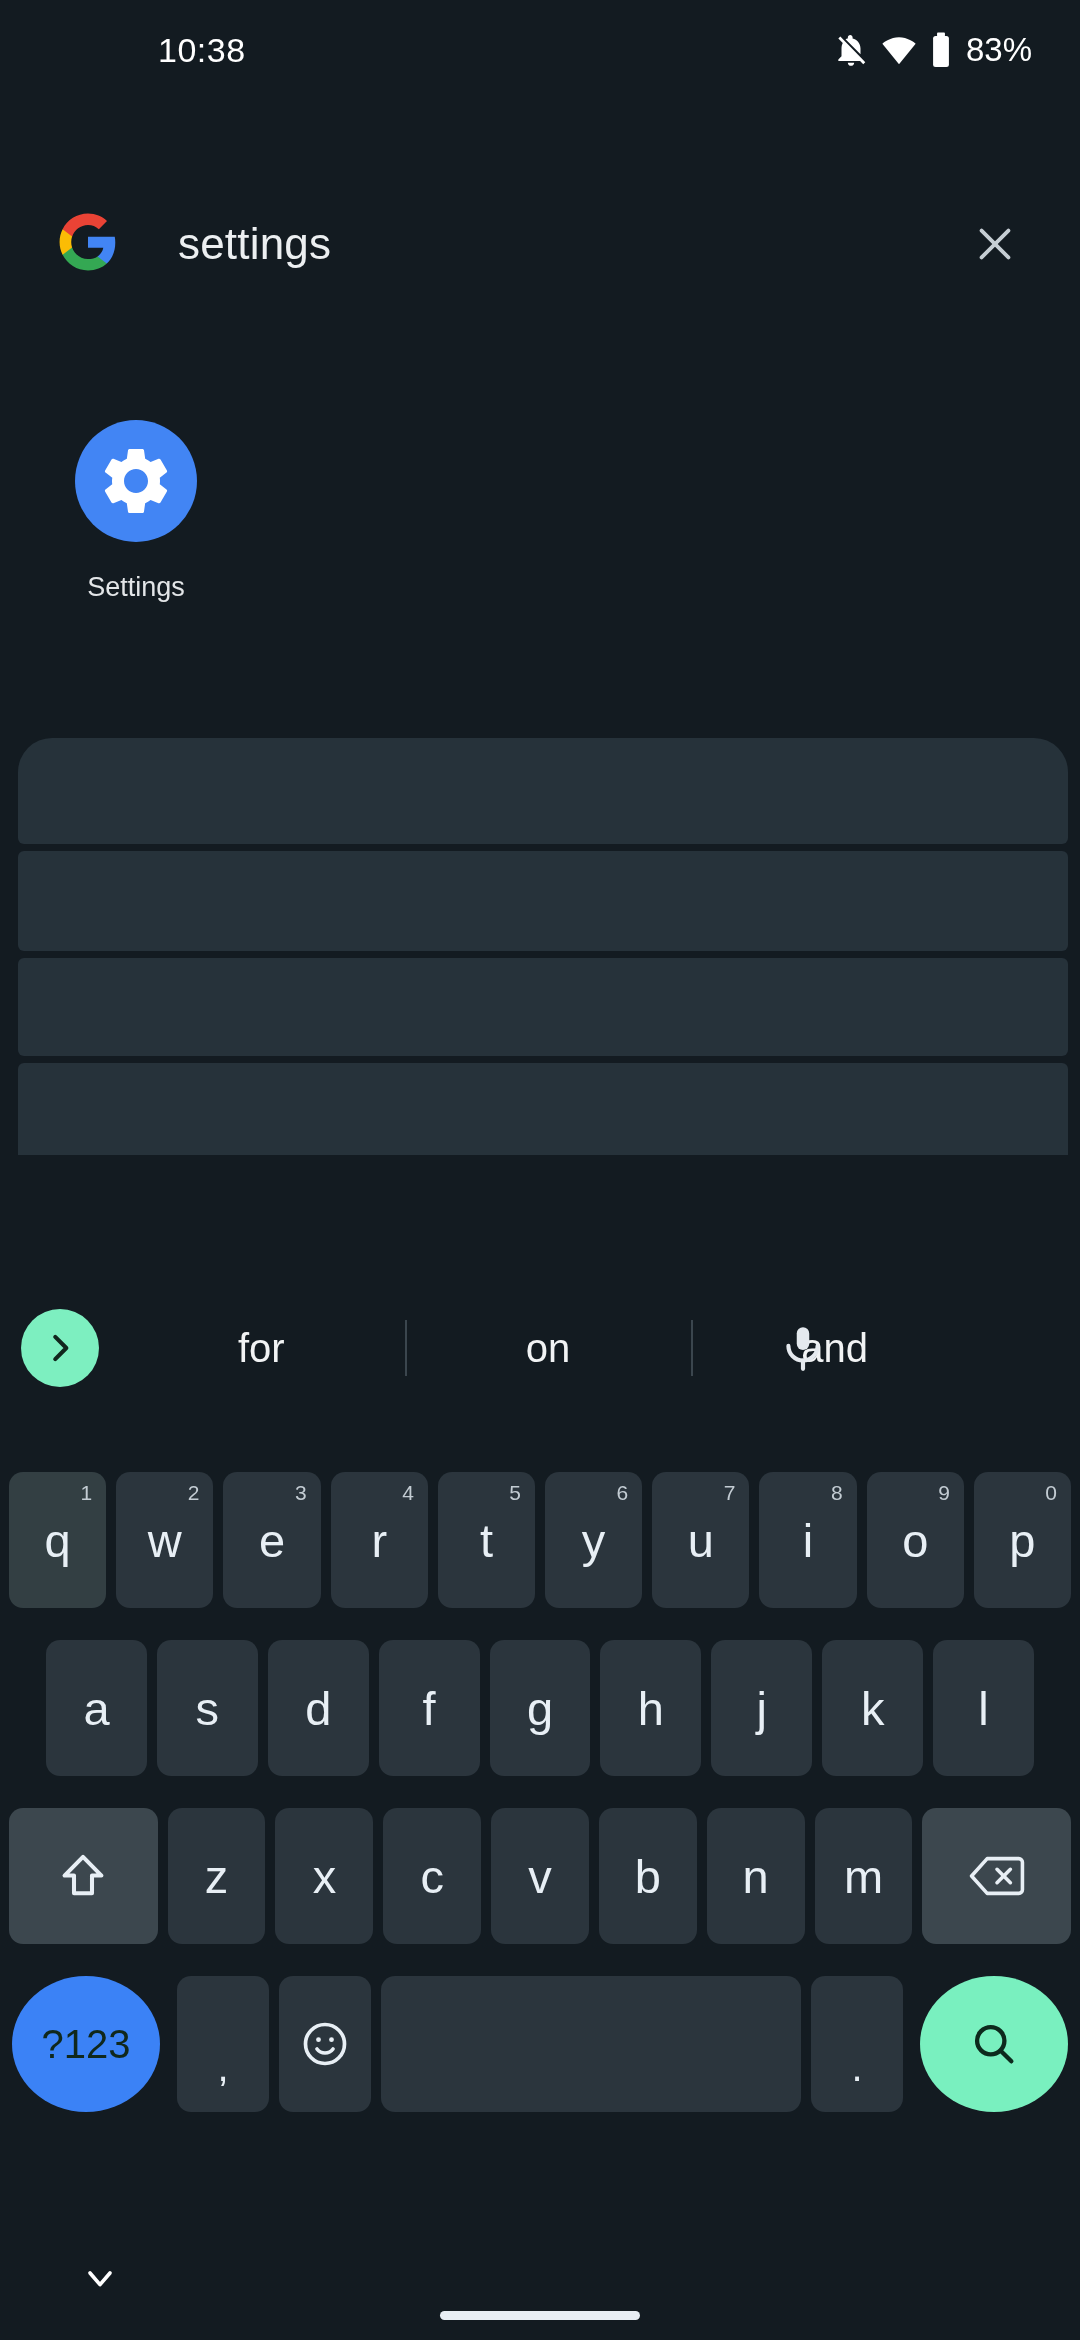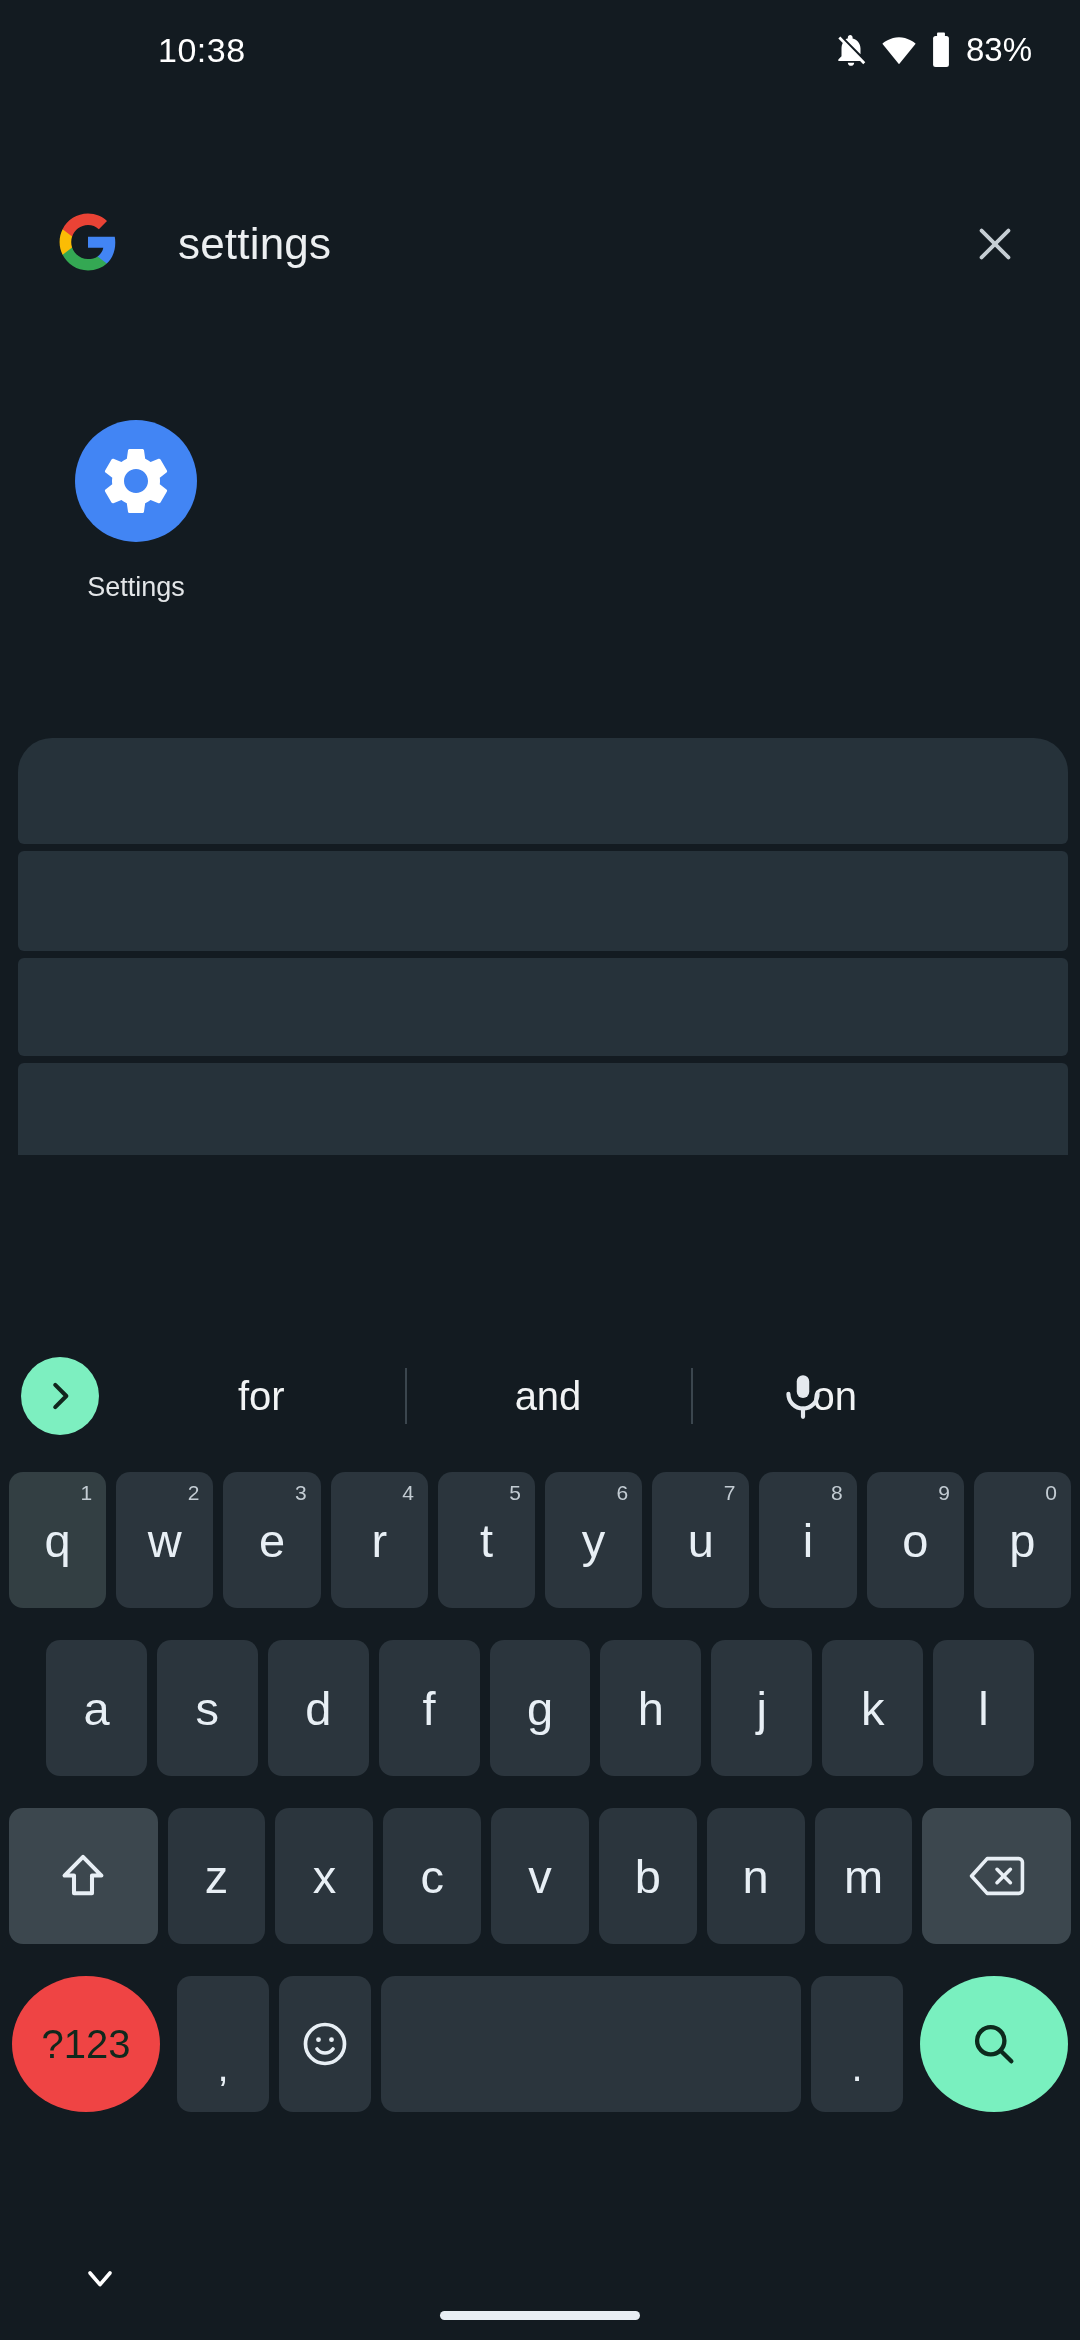--- a/index.html
+++ b/index.html
@@ -62,21 +62,21 @@
     width: 1050px; background: #26323a; margin-bottom: 7px;
     border-radius: 6px;
   }
   .card.first { border-radius: 34px 34px 6px 6px; height: 106px; }
   .card.h2 { height: 100px; }
   .card.h3 { height: 98px; }
   .card.h4 { height: 92px; border-radius: 6px 6px 0 0; }
 
   
   .suggestions {
-    position: absolute; left: 0; top: 1340px; width: 868px; height: 112px;
+    position: absolute; left: 0; top: 1292px; width: 868px; height: 112px;
     display: flex; align-items: center;
   }
   .sugg-expand {
     position: absolute; left: 21px; top: 50%; transform: translateY(-50%);
     width: 78px; height: 78px; border-radius: 50%; background: #7defc0;
     display: flex; align-items: center; justify-content: center;
   }
   .sugg-words {
     position: absolute; left: 118px; top: 0; width: 860px; height: 112px;
     display: flex; align-items: center;
@@ -115,21 +115,21 @@
     position: absolute; top: 9px; right: 14px;
     font-size: 21px; color: #c3ccd3;
   }
   .key svg { display: block; }
 
   .key.shift { flex: 1.52; }
   .key.backspace { flex: 1.52; }
 
   .key.sym {
     flex: 0 0 148px; margin-left: 8px; margin-right: 12px;
-    background: #ef4444; border-radius: 50%; color: #10281c;
+    background: #3b82f6; border-radius: 50%; color: #10281c;
     font-size: 40px; height: 136px;
   }
   .key.comma { flex: 0 0 92px; align-items: flex-end; justify-content: center;
     padding-bottom: 22px; font-size: 40px; }
   .key.emoji { flex: 0 0 92px; }
   .key.space { flex: 1; }
   .key.period { flex: 0 0 92px; align-items: flex-end; justify-content: center;
     padding-bottom: 22px; font-size: 40px; }
   .key.search-key {
     flex: 0 0 148px; margin-left: 12px; margin-right: 8px;
@@ -210,22 +210,22 @@
   </div>
 
   <div class="suggestions">
     <div class="sugg-expand">
       <svg width="38" height="38" viewBox="0 0 24 24" fill="none" stroke="#11261d" stroke-width="2.6" stroke-linecap="round" stroke-linejoin="round">
         <polyline points="9,5 16,12 9,19"></polyline>
       </svg>
     </div>
     <div class="sugg-words">
       <span class="sugg-item">for</span>
+      <span class="sugg-item">on</span>
       <span class="sugg-item">and</span>
-      <span class="sugg-item">on</span>
     </div>
     <div class="sugg-mic">
       <svg width="50" height="50" viewBox="0 0 24 24" fill="#e4e9ee">
         <rect x="9" y="2" width="6" height="11" rx="3"></rect>
         <path d="M5 11a7 7 0 0 0 14 0" fill="none" stroke="#e4e9ee" stroke-width="2" stroke-linecap="round"></path>
         <line x1="12" y1="18" x2="12" y2="22" stroke="#e4e9ee" stroke-width="2" stroke-linecap="round"></line>
       </svg>
     </div>
   </div>
 

